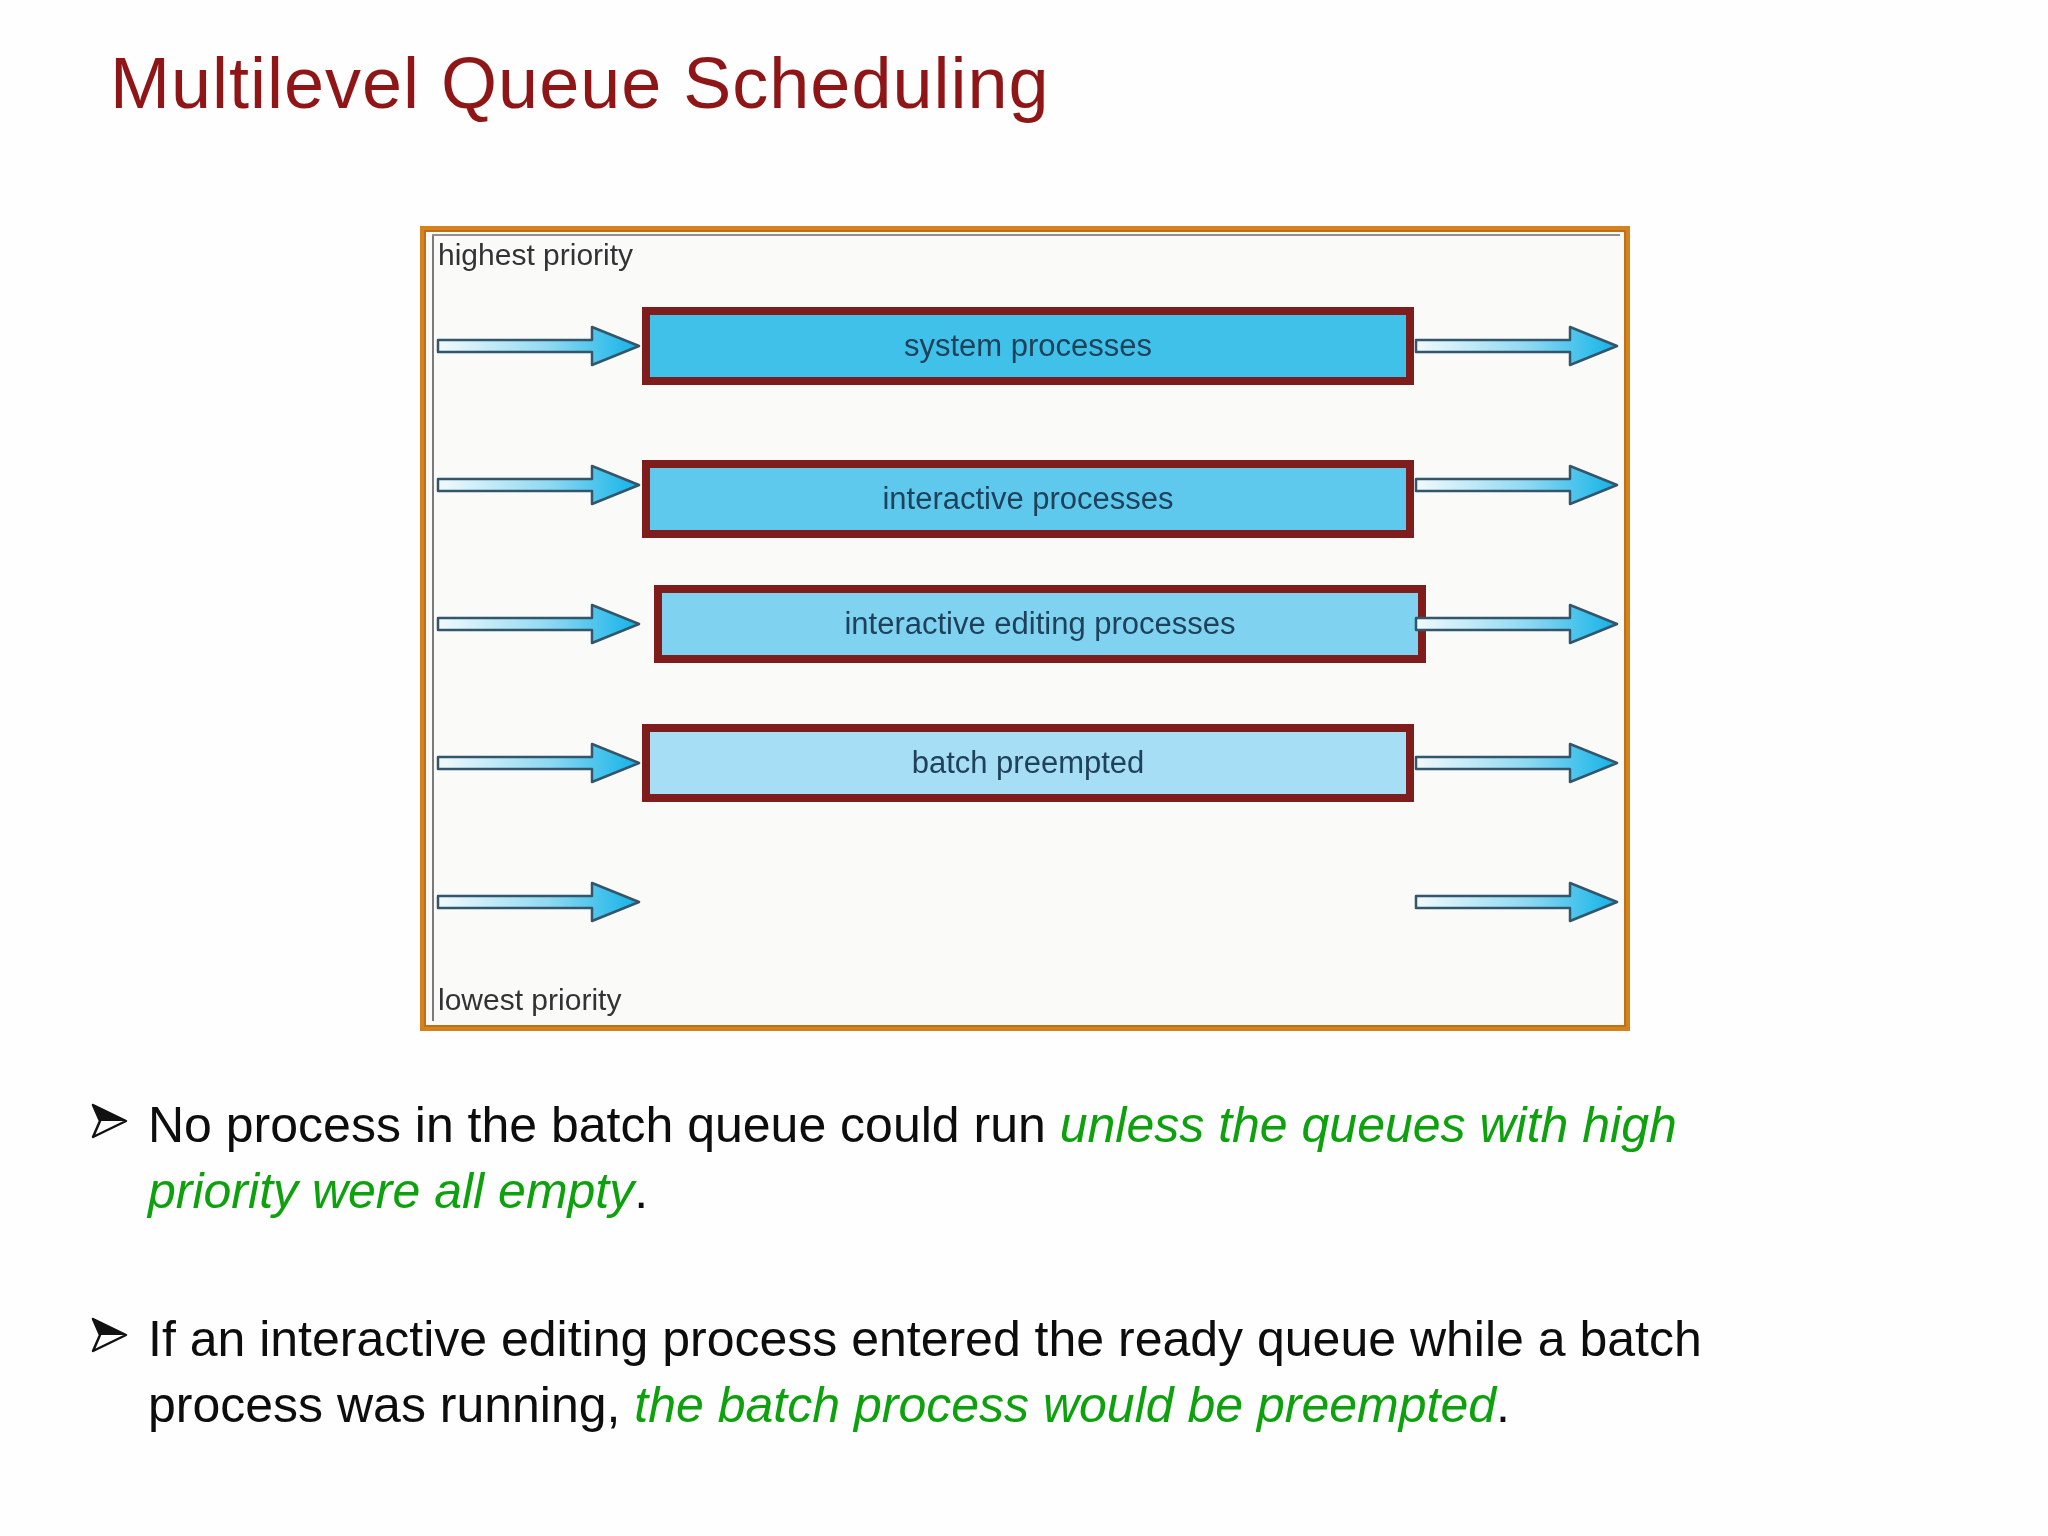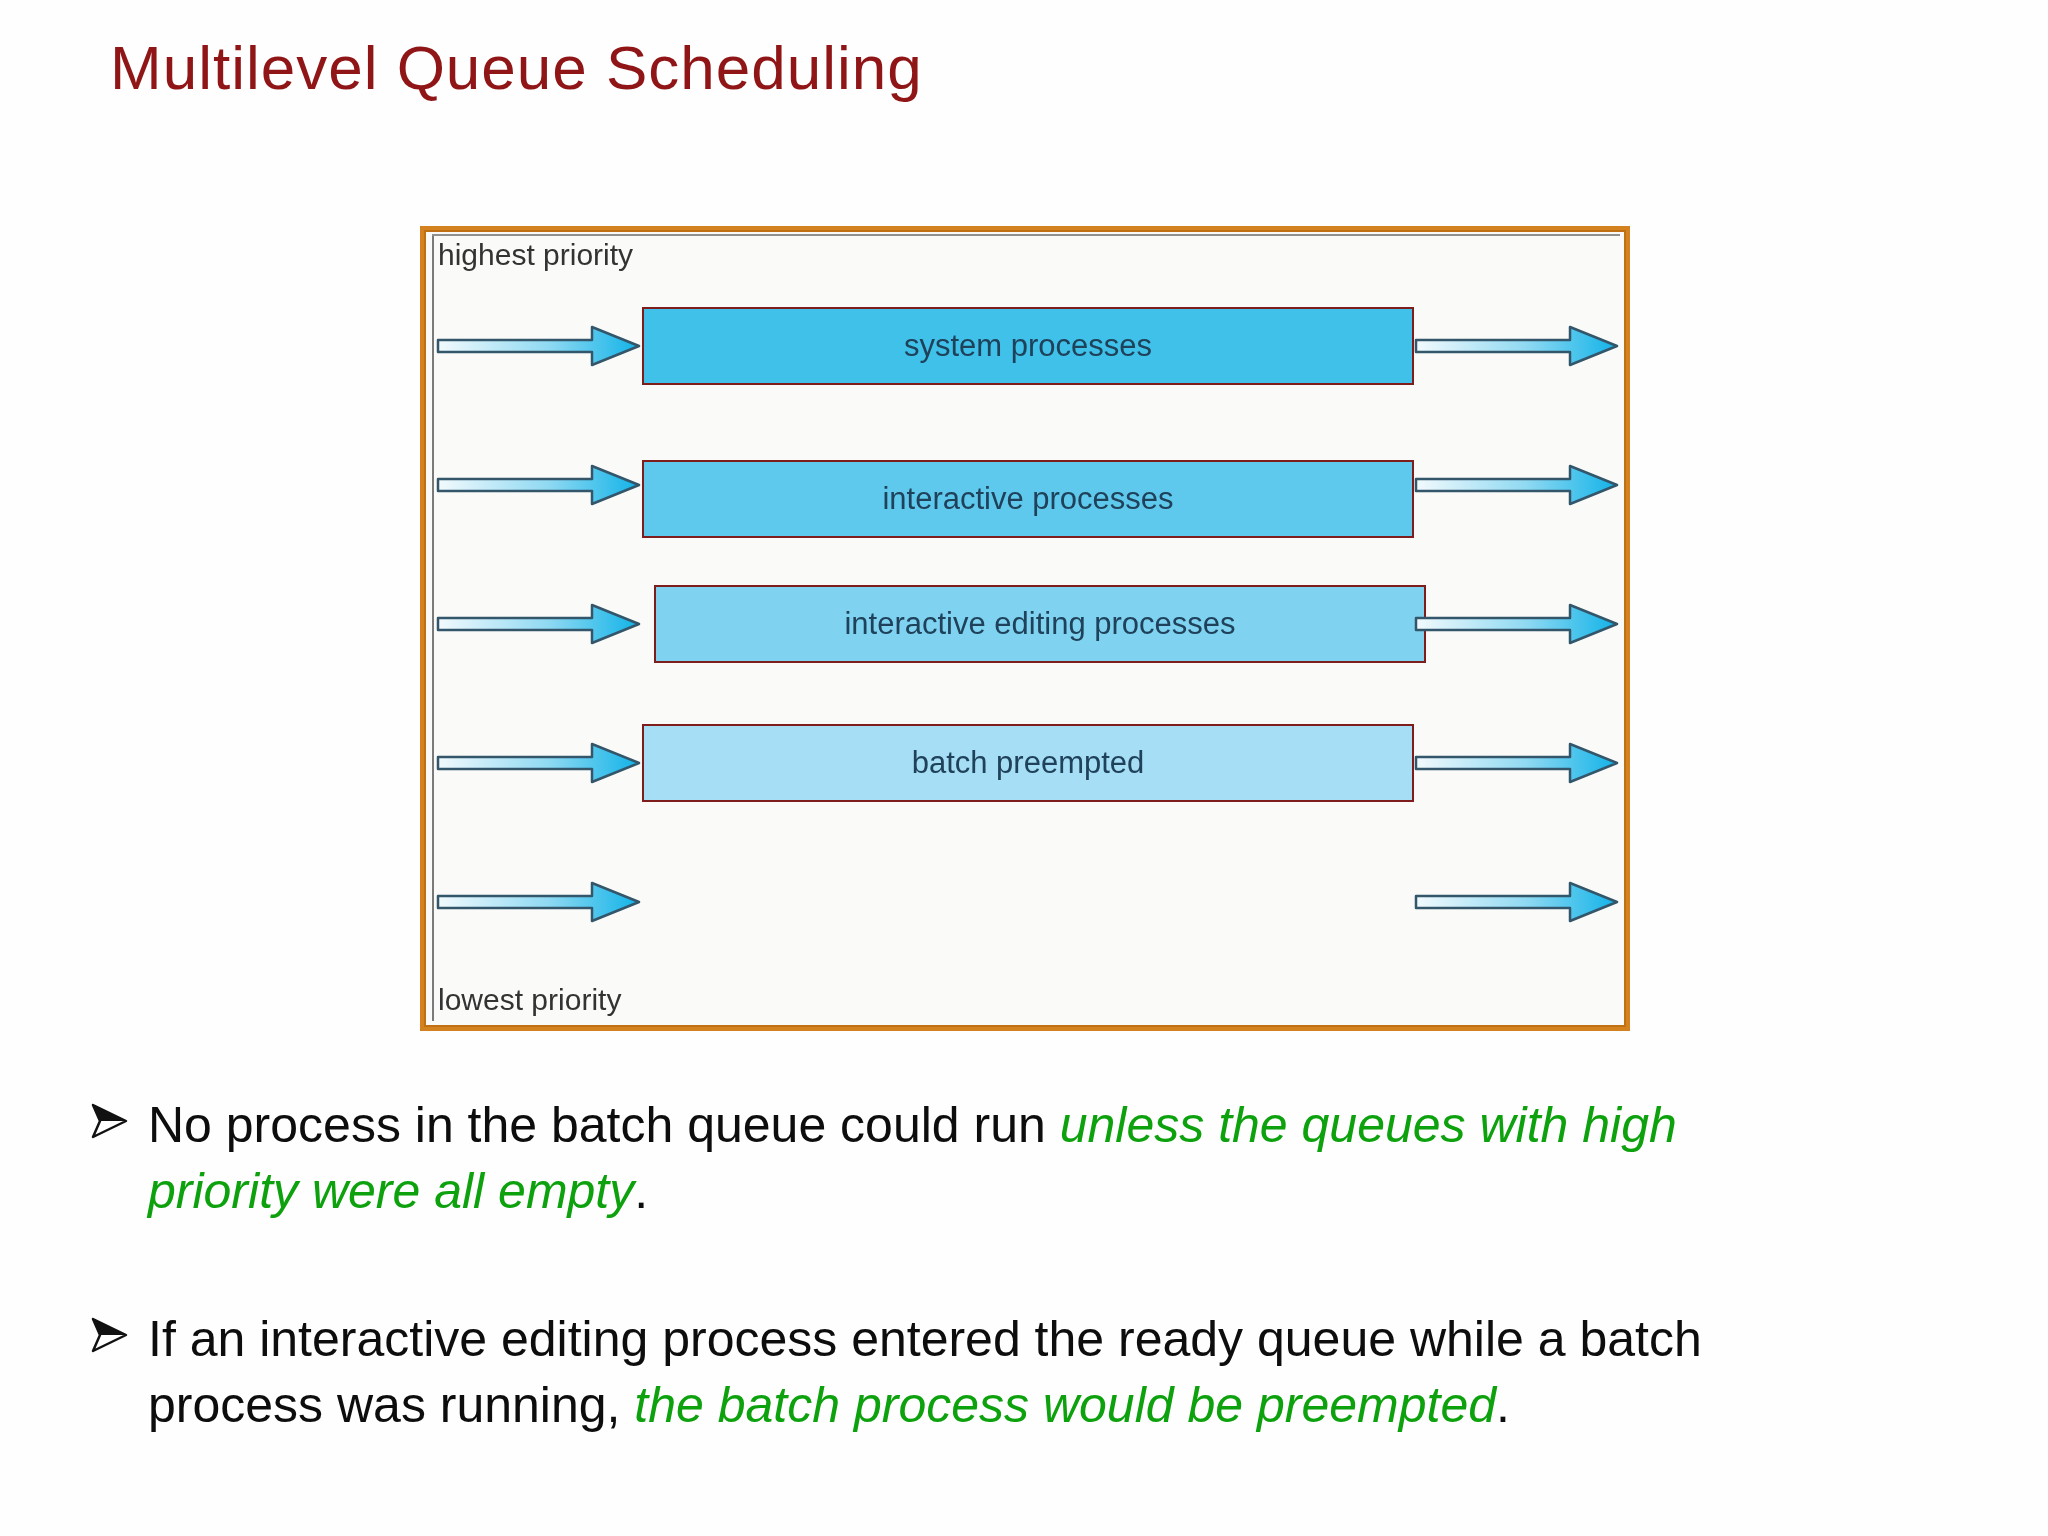--- a/index.html
+++ b/index.html
@@ -5,22 +5,22 @@
   html, body { margin: 0; padding: 0; }
   body {
     width: 2048px; height: 1536px;
     background: #fefefe;
     position: relative;
     font-family: "Liberation Sans", sans-serif;
     overflow: hidden;
   }
   .slide-title {
     position: absolute;
-    left: 110px; top: 32px;
-    font-size: 62px;
+    left: 110px; top: 42px;
+    font-size: 72px;
     line-height: 1.15;
     letter-spacing: 1px;
   }
   
   .frame {
     position: absolute;
     left: 420px; top: 226px;
     width: 1210px; height: 805px;
     box-sizing: border-box;
     border: 4px solid #d4821f;
@@ -49,21 +49,21 @@
     font-size: 30px;
     color: #333333;
   }
   .prio-top { top: 6px; }
   .prio-bottom { bottom: 8px; text-align: center; }
   .queue-box {
     position: absolute;
     left: 216px;
     width: 772px; height: 78px;
     box-sizing: border-box;
-    border: 2px solid #7f1d1d;
+    border: 8px solid #7f1d1d;
     display: flex; align-items: center; justify-content: center;
     font-size: 31px;
     color: #1f4159;
   }
   .arrow {
     position: absolute;
     width: 206px; height: 46px;
   }
   .bullet-marker {
     position: absolute;

